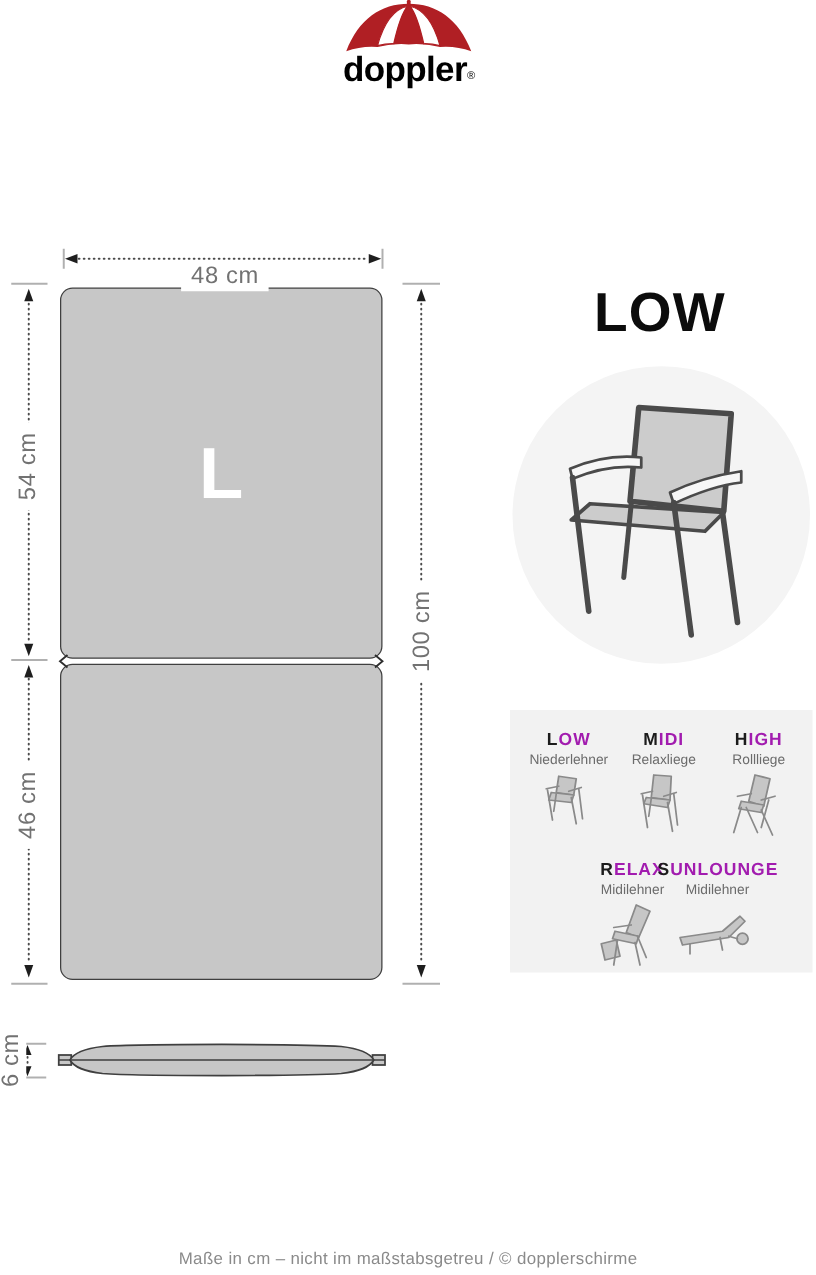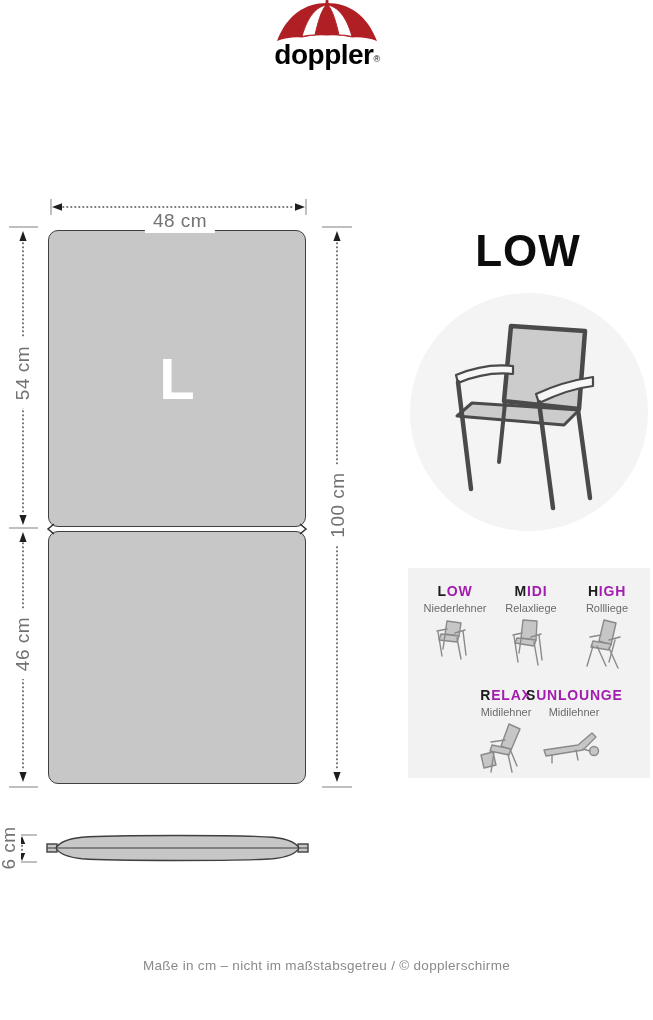--- a/index.html
+++ b/index.html
@@ -41,21 +41,21 @@
   
   .type-panel{position:absolute;left:408px;top:568px;width:242px;height:210px;background:#f2f2f2;z-index:1;}
   .type-item{position:absolute;text-align:center;}
   .type-title{font-size:14px;font-weight:700;letter-spacing:0.8px;line-height:1.1;}
   .t-first{color:#1c1c1c;}
   .t-rest{color:#a21caf;}
   .type-sub{font-size:11px;color:#6b6b6b;font-weight:300;margin-top:3px;}
   .type-icon{margin-top:4px;}
 
   
-  .footer{position:absolute;left:0;right:0;top:958px;text-align:center;
+  .footer{position:absolute;left:0;right:0;top:999px;text-align:center;
           font-size:13.5px;color:#8a8a8a;font-weight:300;letter-spacing:0.3px;z-index:1;}
 </style>
 </head>
 <body>
 
 <div class="stage">
 
   <div class="logo">
     <svg width="104" height="42" viewBox="0 0 104 42">
       <rect x="50.5" y="0" width="3" height="5" rx="1" fill="#b01f24"></rect>

